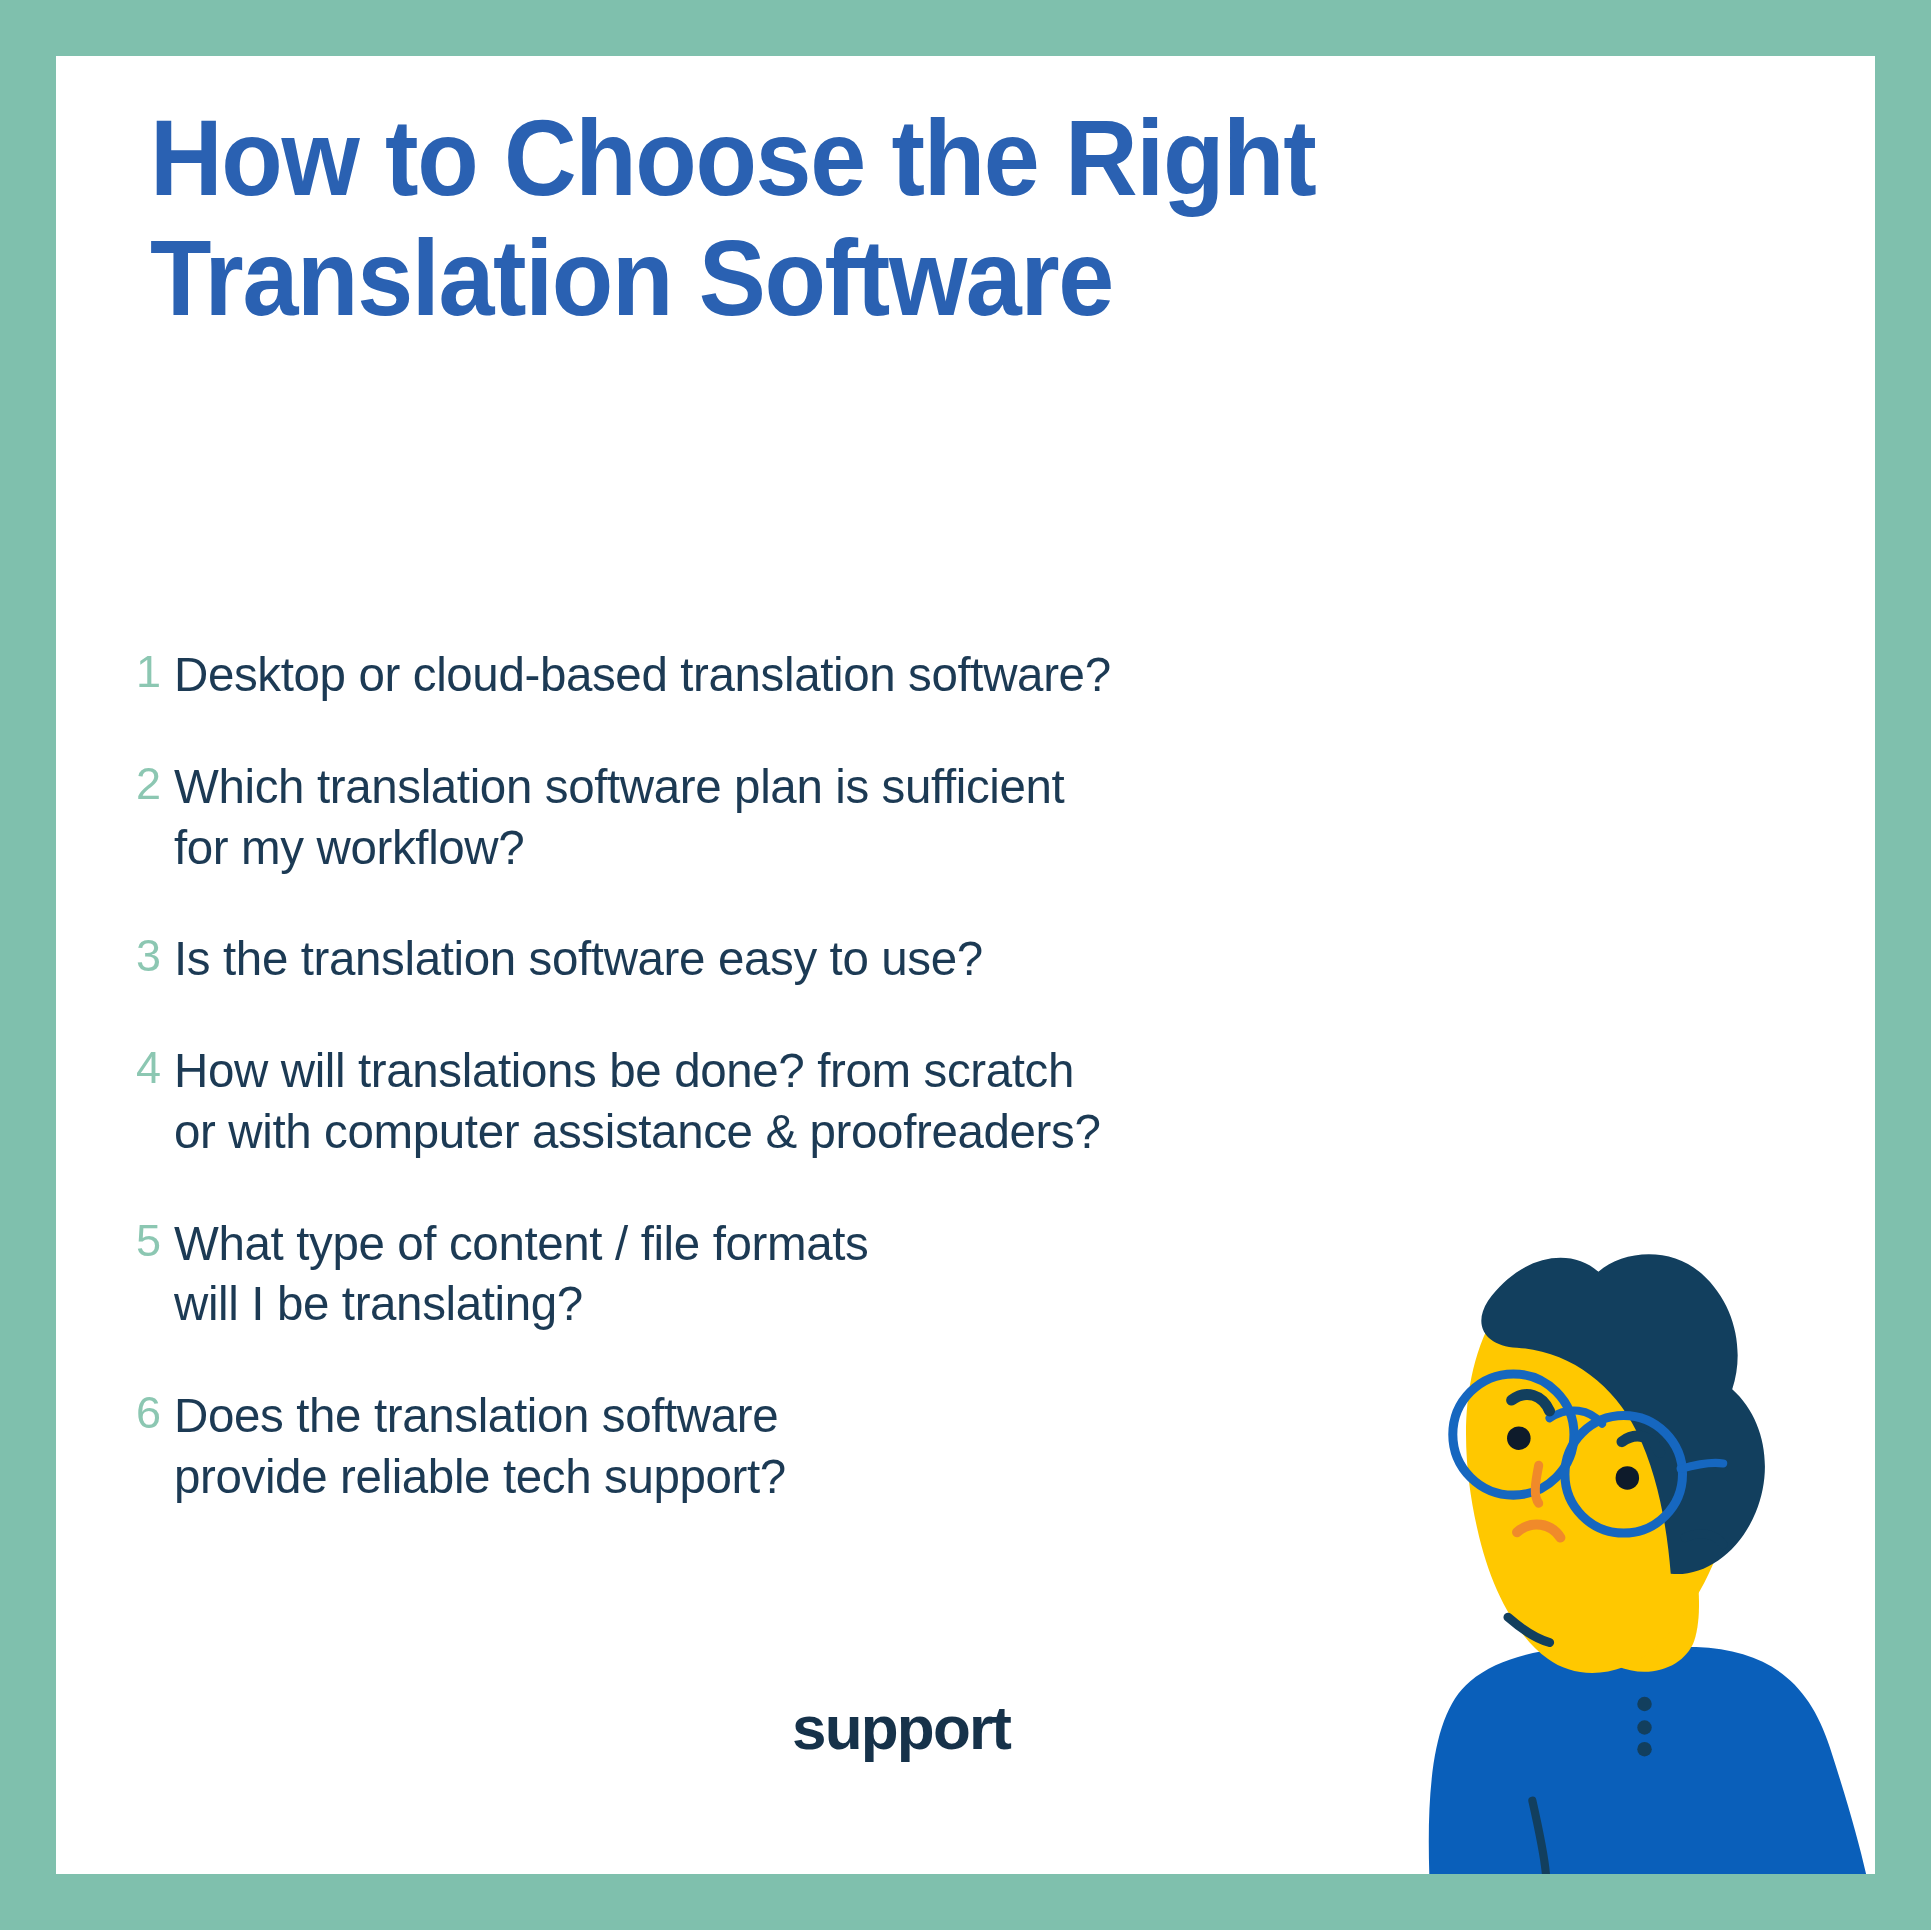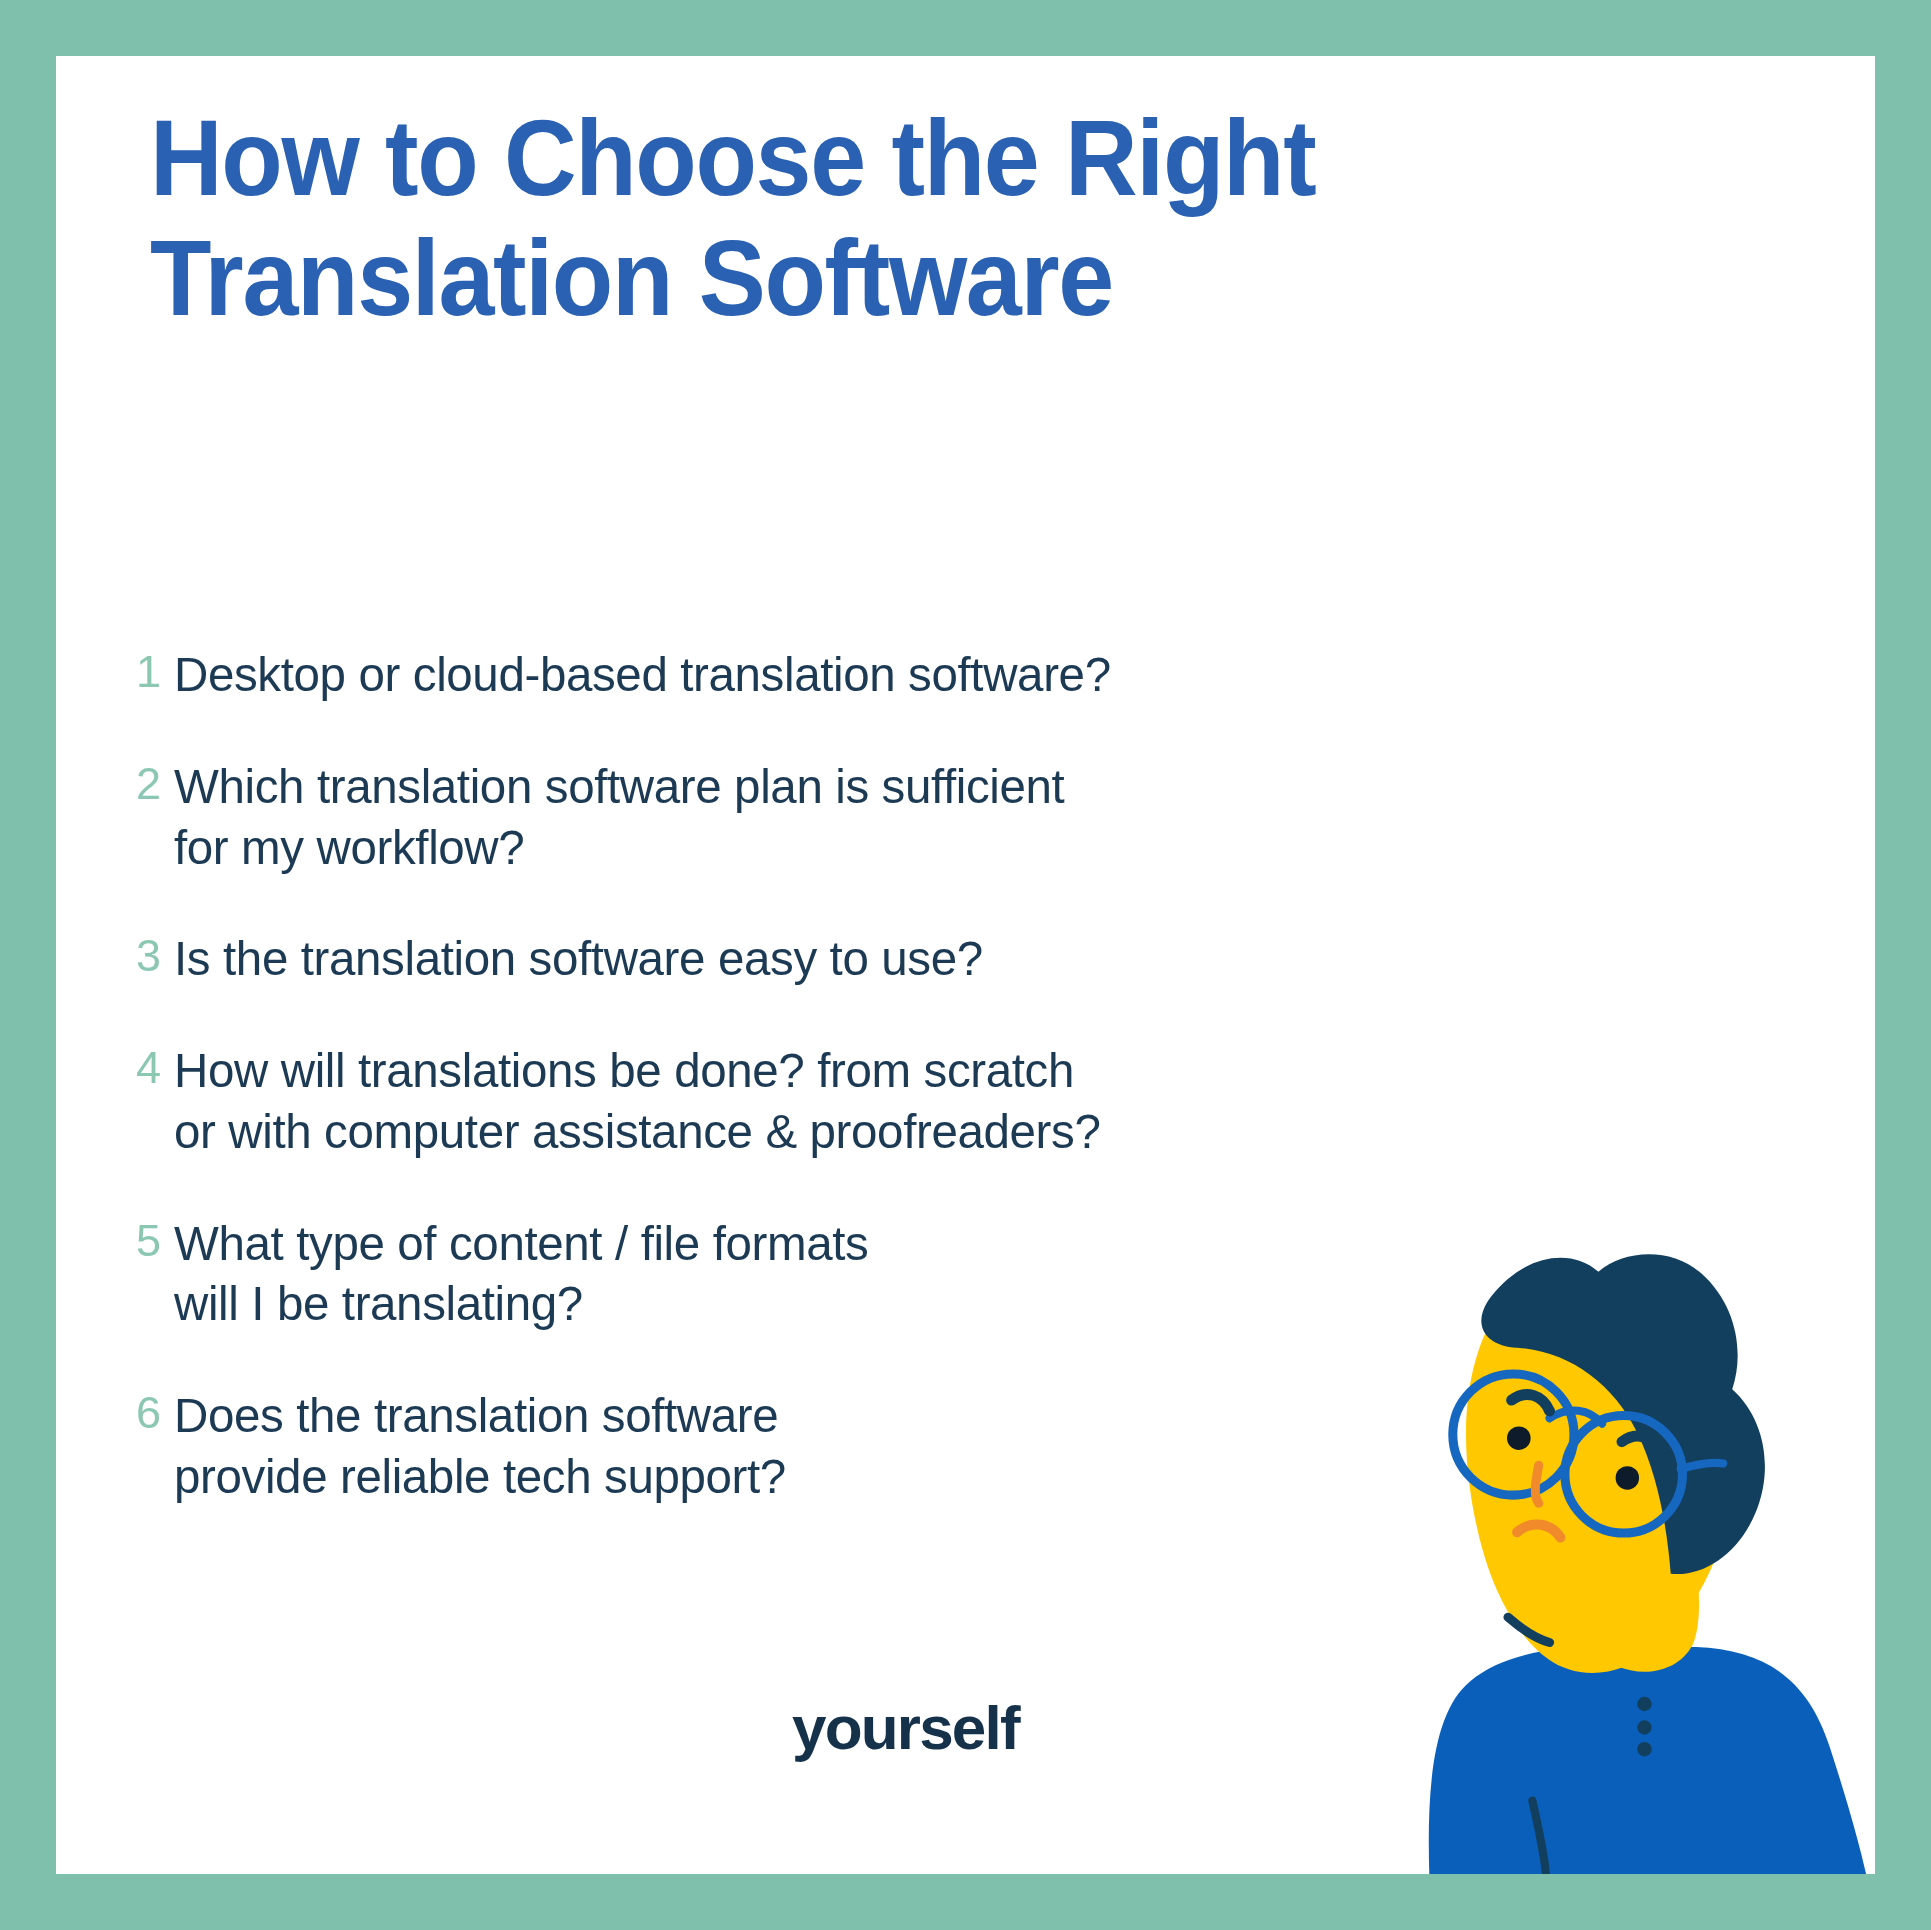--- a/index.html
+++ b/index.html
@@ -169,21 +169,21 @@
       </div>
 
       <div class="item">
         <div class="item-num">6</div>
         <div class="item-text">Does the translation software
 provide reliable tech support?</div>
       </div>
 
     </div>
 
-    <div class="logo">yourself</div>
+    <div class="logo">support</div>
 
     <div class="illustration">
       <svg viewBox="0 0 700 700" xmlns="http://www.w3.org/2000/svg">
 
         <path d="M185 700
                  C 182 600, 190 520, 230 487
                  C 268 455, 330 447, 392 449
                  L 480 449
                  C 560 452, 605 488, 628 560
                  C 648 622, 660 665, 668 700

